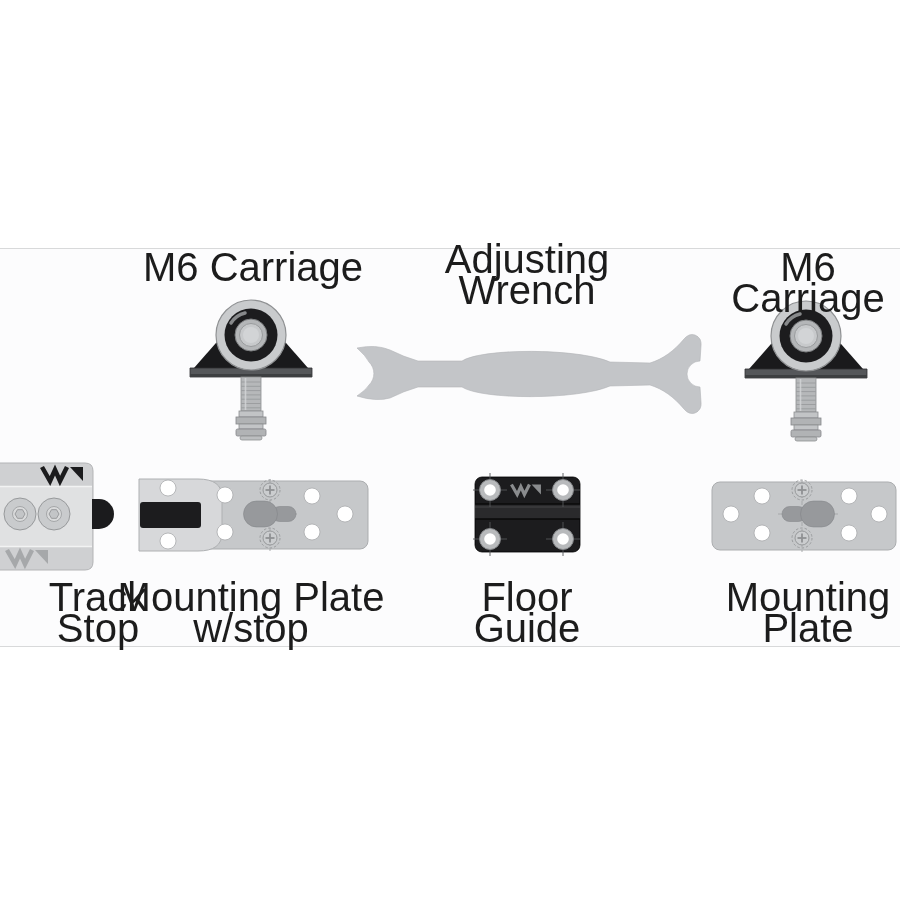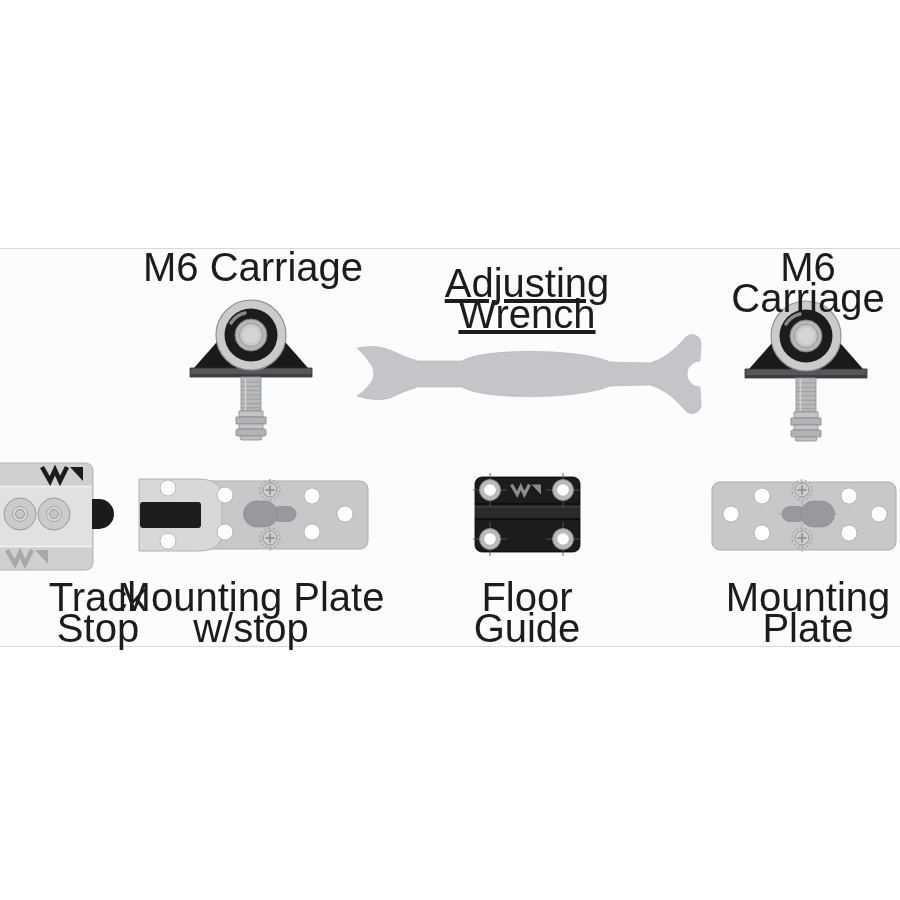--- a/index.html
+++ b/index.html
@@ -12,21 +12,21 @@
     background:#fcfcfd;border-top:1px solid #d8d9da;border-bottom:1px solid #d8d9da;
     box-sizing:border-box;
   }
   .art{position:absolute;left:0;top:0;}
   .part-label{
     position:absolute;transform:translateX(-50%);
     text-align:center;font-size:40px;line-height:31px;color:#1c1c1c;
     white-space:pre-line;
   }
   .lbl-m6-left{left:253px;top:252px;}
-  .lbl-wrench{left:527px;top:268px;text-decoration:underline;}
+  .lbl-wrench{left:527px;top:244px;}
   .lbl-m6-right{left:808px;top:252px;}
   .lbl-track-stop{left:57px;top:582px;margin-left:41px;}
   .lbl-mp-stop{left:251px;top:582px;}
   .lbl-floor-guide{left:527px;top:582px;}
   .lbl-mp{left:808px;top:582px;}
 </style>
 </head>
 <body>
 
 <div class="stage">

